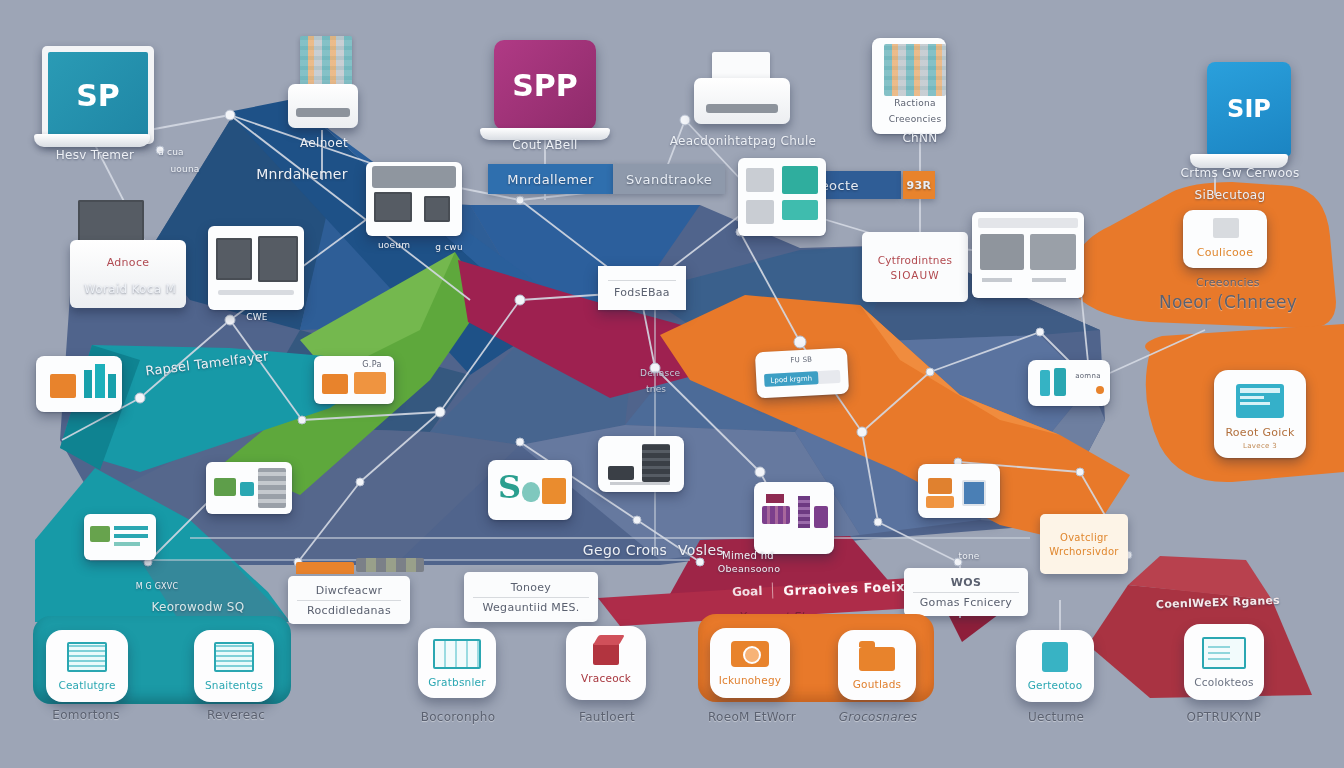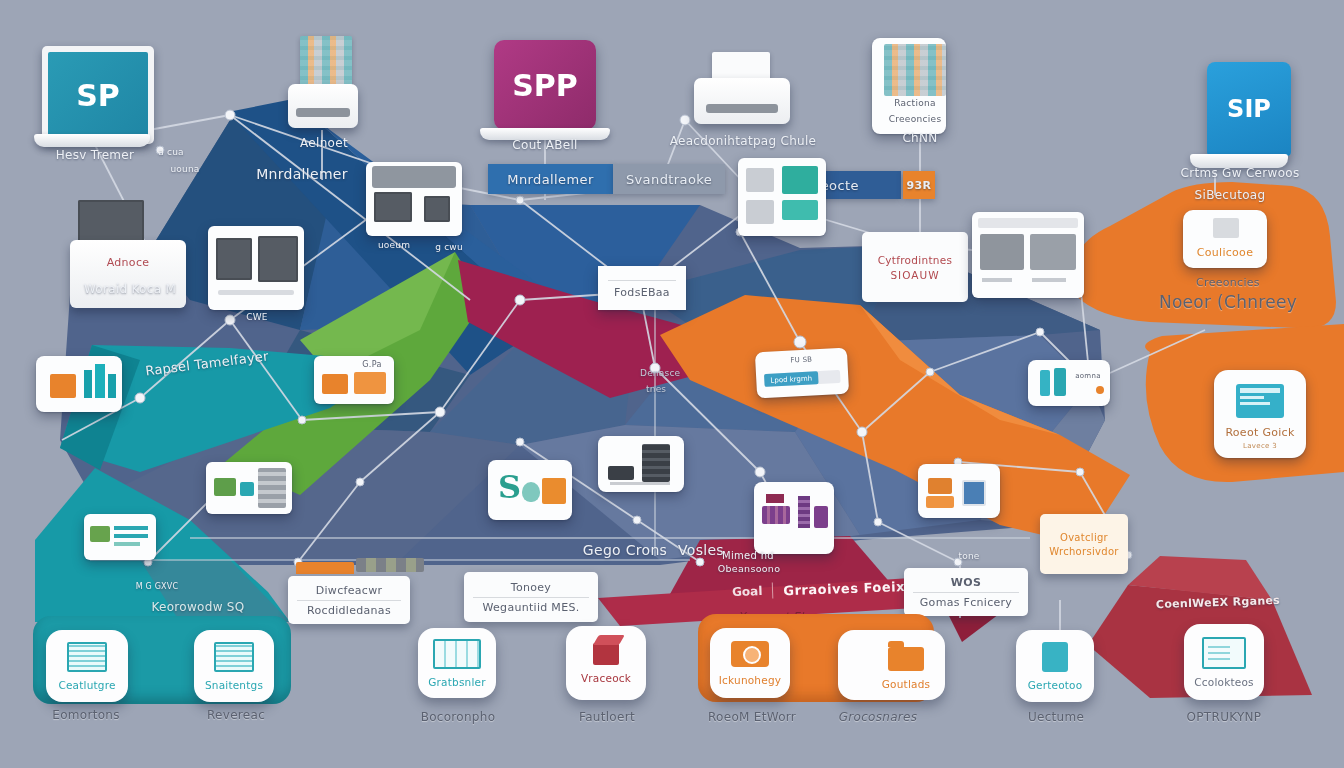--- a/index.html
+++ b/index.html
@@ -453,21 +453,21 @@
     <span class="t" style="color:#2aa7b2;">Gratbsnler</span>
   </div>
   <div class="bcard" style="left:566px;top:626px;width:80px;height:74px;">
     <span class="ic-cube"></span>
     <span class="t" style="color:#a8373f;">Vraceock</span>
   </div>
   <div class="bcard" style="left:710px;top:628px;width:80px;height:70px;">
     <span class="ic-cam"></span>
     <span class="t" style="color:#e08030;">Ickunohegy</span>
   </div>
-  <div class="bcard" style="left:838px;top:630px;width:78px;height:70px;padding-left:29px;">
+  <div class="bcard" style="left:838px;top:630px;width:78px;height:70px;">
     <span class="ic-folder"></span>
     <span class="t" style="color:#e08030;">Goutlads</span>
   </div>
   <div class="bcard" style="left:1016px;top:630px;width:78px;height:72px;">
     <span class="ic-sq"></span>
     <span class="t" style="color:#2aa7b2;">Gerteotoo</span>
   </div>
   <div class="bcard" style="left:1184px;top:624px;width:80px;height:76px;">
     <span class="ic-doc2"></span>
     <span class="t" style="color:#6a7180;">Ccolokteos</span>

